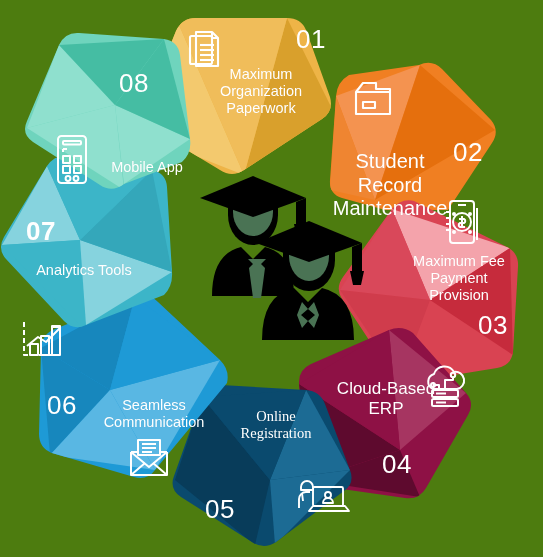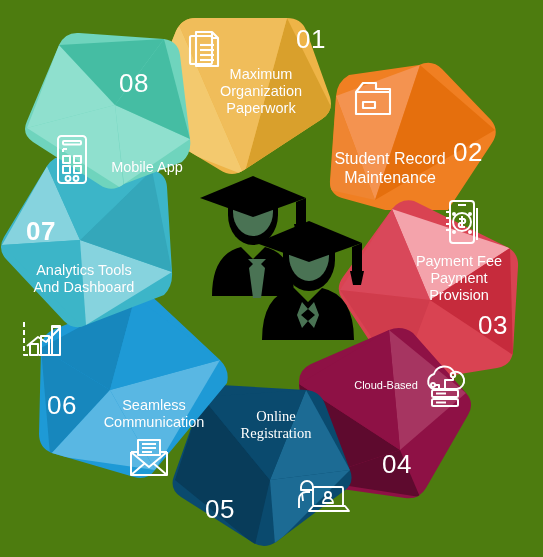--- a/index.html
+++ b/index.html
@@ -251,53 +251,53 @@
   </svg>
 
   <div class="petal-num" style="left:296px; top:24px; font-size:26px;">01</div>
   <div class="petal-label" style="left:202px; top:66px; width:118px; font-size:14.5px;">
     <div>Maximum</div>
     <div>Organization</div>
     <div>Paperwork</div>
   </div>
 
   <div class="petal-num" style="left:453px; top:137px; font-size:26px;">02</div>
-  <div class="petal-label" style="left:326px; top:150px; width:128px; font-size:16px;">
+  <div class="petal-label" style="left:326px; top:150px; width:128px; font-size:20px;">
     <div>Student Record</div>
     <div>Maintenance</div>
   </div>
 
   <div class="petal-num" style="left:478px; top:310px; font-size:26px;">03</div>
   <div class="petal-label" style="left:404px; top:253px; width:110px; font-size:14.5px;">
-    <div>Payment Fee</div>
+    <div>Maximum Fee</div>
     <div>Payment</div>
     <div>Provision</div>
   </div>
 
   <div class="petal-num" style="left:382px; top:449px; font-size:26px;text-align:right;">04</div>
-  <div class="petal-label" style="left:330px; top:379px; width:112px; font-size:11px;">
+  <div class="petal-label" style="left:330px; top:379px; width:112px; font-size:17px;">
     <div>Cloud-Based</div>
+    <div>ERP</div>
   </div>
 
   <div class="petal-num" style="left:205px; top:494px; font-size:26px;">05</div>
   <div class="petal-label" style="left:218px; top:408px; width:116px; font-size:14.5px;font-family:Liberation Serif, serif;">
     <div>Online</div>
     <div>Registration</div>
   </div>
 
   <div class="petal-num" style="left:47px; top:390px; font-size:26px;">06</div>
   <div class="petal-label" style="left:92px; top:397px; width:124px; font-size:14.5px;">
     <div>Seamless</div>
     <div>Communication</div>
   </div>
 
   <div class="petal-num" style="left:26px; top:216px; font-size:26px;font-weight:bold;">07</div>
   <div class="petal-label" style="left:20px; top:262px; width:128px; font-size:14.5px;">
     <div>Analytics Tools</div>
-    <div>And Dashboard</div>
   </div>
 
   <div class="petal-num" style="left:119px; top:68px; font-size:26px;">08</div>
   <div class="petal-label" style="left:95px; top:159px; width:104px; font-size:14.5px;">
     <div>Mobile App</div>
   </div>
 
 </div>
 
 </body></html>

